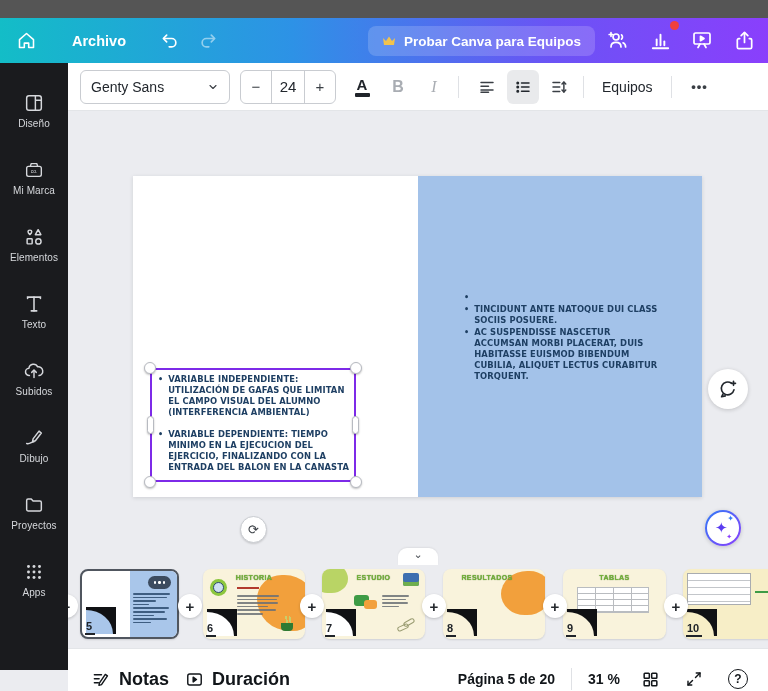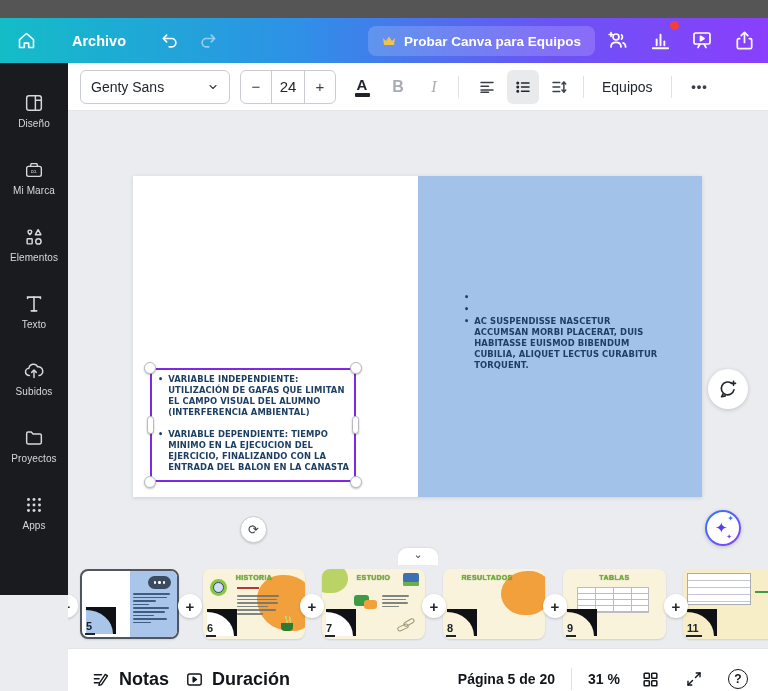--- a/index.html
+++ b/index.html
@@ -19,21 +19,21 @@
   .undo-btn { margin-left:22px; }
   .redo-btn { opacity:.5; margin-left:6px; }
   .trial-btn { position:absolute; left:368px; top:8px; height:30px; padding:0 14px;
     background:rgba(255,255,255,.17); border-radius:8px; display:flex; align-items:center; gap:8px;
     font-size:13.5px; font-weight:700; color:#fff; cursor:pointer; }
   .tb-right { position:absolute; right:8px; top:6px; display:flex; align-items:center; gap:10px; }
   .icon-wrap { position:relative; }
   .red-dot { position:absolute; top:-3px; right:-3px; width:9px; height:9px; border-radius:50%; background:#f0403c; }
 
   
-  .sidebar { position:absolute; left:0; top:45px; width:68px; height:532px; background:#1a1b1e;
+  .sidebar { position:absolute; left:0; top:45px; width:68px; height:607px; background:#1a1b1e;
     display:flex; flex-direction:column; align-items:stretch; padding-top:14px; }
   .side-item { height:67px; display:flex; flex-direction:column; align-items:center; justify-content:center;
     gap:4px; color:#d6d8dc; cursor:pointer; }
   .side-item svg { display:block; }
   .side-label { font-size:10px; letter-spacing:.1px; }
 
   
   .main { position:absolute; left:68px; top:45px; width:700px; height:646px; }
 
   
@@ -278,20 +278,27 @@
     </div>
     <div class="side-item">
       <svg width="22" height="22" viewBox="0 0 24 24" fill="none" stroke="#d6d8dc" stroke-width="1.6" stroke-linecap="round" stroke-linejoin="round">
           <path d="M7 17 a4 4 0 0 1 -.5-8 A5 5 0 0 1 16 7.5 a4 4 0 0 1 1.5 9.5"></path>
           <path d="M12 19 V11.5"></path>
           <path d="M9.5 13.5 L12 11 L14.5 13.5"></path>
         </svg>
       <span class="side-label">Subidos</span>
     </div>
     <div class="side-item">
+      <svg width="22" height="22" viewBox="0 0 24 24" fill="none" stroke="#d6d8dc" stroke-width="1.6" stroke-linecap="round" stroke-linejoin="round">
+          <path d="M4 18 c4 1 5-2 8-2"></path>
+          <path d="M11 13 L17.5 4.5 L20 6.5 L13.5 15 L10.5 15.8 Z"></path>
+        </svg>
+      <span class="side-label">Dibujo</span>
+    </div>
+    <div class="side-item">
       <svg width="22" height="22" viewBox="0 0 24 24" fill="none" stroke="#d6d8dc" stroke-width="1.6" stroke-linejoin="round">
           <path d="M4 7 a1.5 1.5 0 0 1 1.5-1.5 H9 l2 2.2 H18.5 A1.5 1.5 0 0 1 20 9.2 V17 a1.5 1.5 0 0 1 -1.5 1.5 H5.5 A1.5 1.5 0 0 1 4 17 Z"></path>
         </svg>
       <span class="side-label">Proyectos</span>
     </div>
     <div class="side-item">
       <svg width="22" height="22" viewBox="0 0 24 24" fill="#d6d8dc">
           <circle cx="6" cy="6" r="1.6"></circle>
           <circle cx="12" cy="6" r="1.6"></circle>
           <circle cx="18" cy="6" r="1.6"></circle>
@@ -364,20 +371,22 @@
     <div class="workspace">
       <div class="slide">
         <div class="blue-panel"></div>
 
         <div class="right-text canvas-text">
           <div class="bullet-item">
               <span class="dot">•</span>
             </div>
           <div class="bullet-item">
               <span class="dot">•</span>
+              <span class="btxt"> TINCIDUNT ANTE NATOQUE DUI CLASS
+SOCIIS POSUERE.</span>
             </div>
           <div class="bullet-item">
               <span class="dot">•</span>
               <span class="btxt">AC SUSPENDISSE NASCETUR
 ACCUMSAN MORBI PLACERAT, DUIS
 HABITASSE EUISMOD BIBENDUM
 CUBILIA, ALIQUET LECTUS CURABITUR
 TORQUENT.</span>
             </div>
         </div>
@@ -525,21 +534,21 @@
         <div class="page-num">9</div>
       </div>
       <div class="plus-btn" style="left:596px;">+</div>
 
       <div class="thumb t10" style="left:615px; width:103px;">
         <div class="t10-table"></div>
         <div class="t10-line"></div>
         <div class="corner-badge">
             <div class="corner-cut" style="background:#f7eec7;"></div>
           </div>
-        <div class="page-num">11</div>
+        <div class="page-num">10</div>
       </div>
     </div>
 
     <div class="statusbar">
       <div class="sb-item">
         <svg width="19" height="19" viewBox="0 0 24 24" fill="none" stroke="#12161a" stroke-width="1.8" stroke-linecap="round" stroke-linejoin="round">
             <path d="M3 6 H12"></path>
             <path d="M3 11 H9"></path>
             <path d="M3 16 H8"></path>
             <path d="M12 18.5 L19.5 7.5 L16.8 5.6 L9.3 16.6 L8.8 19.4 Z"></path>

